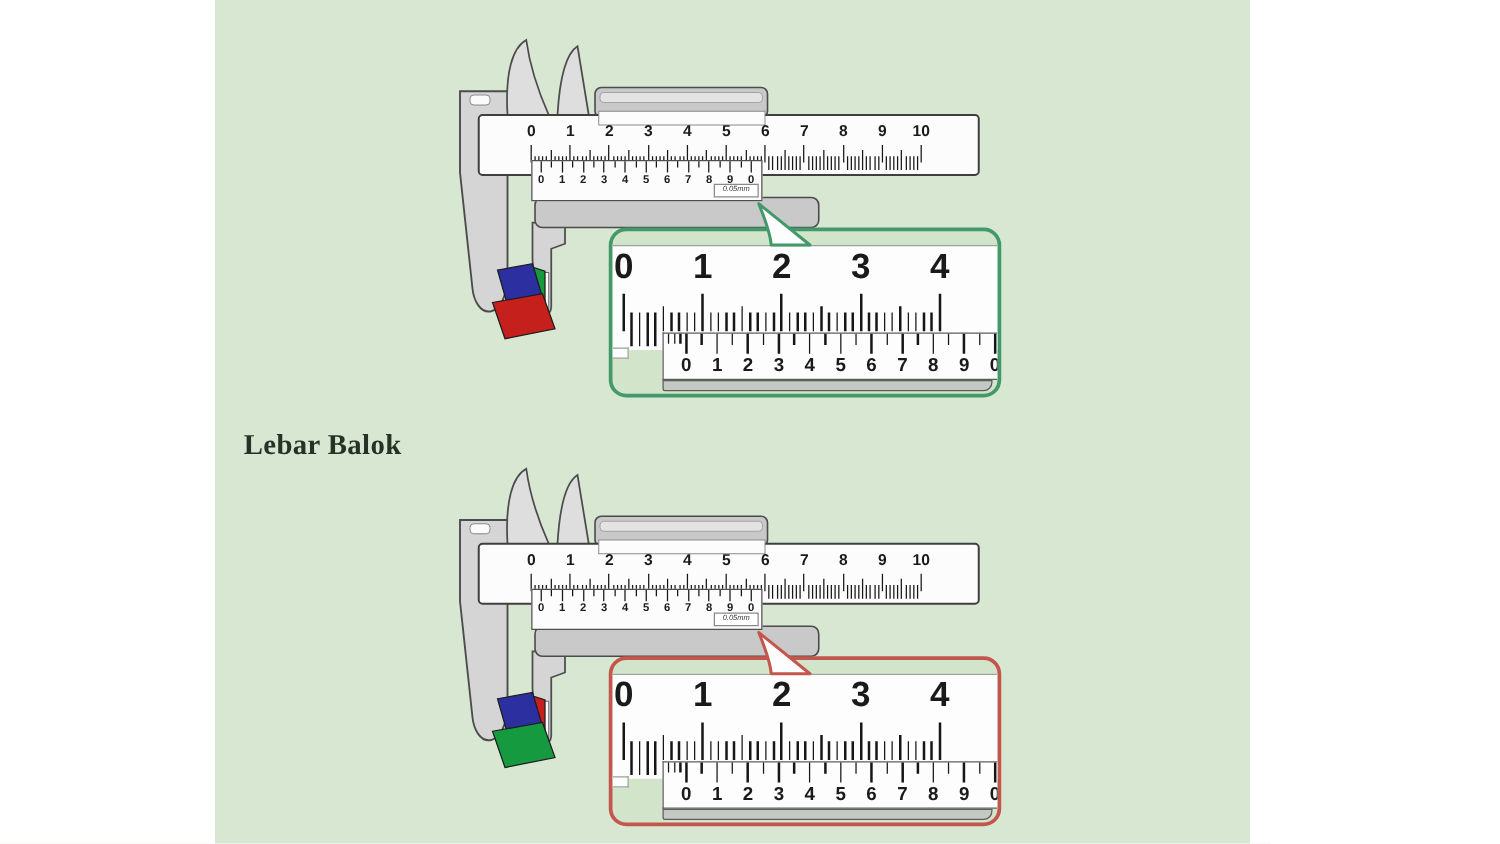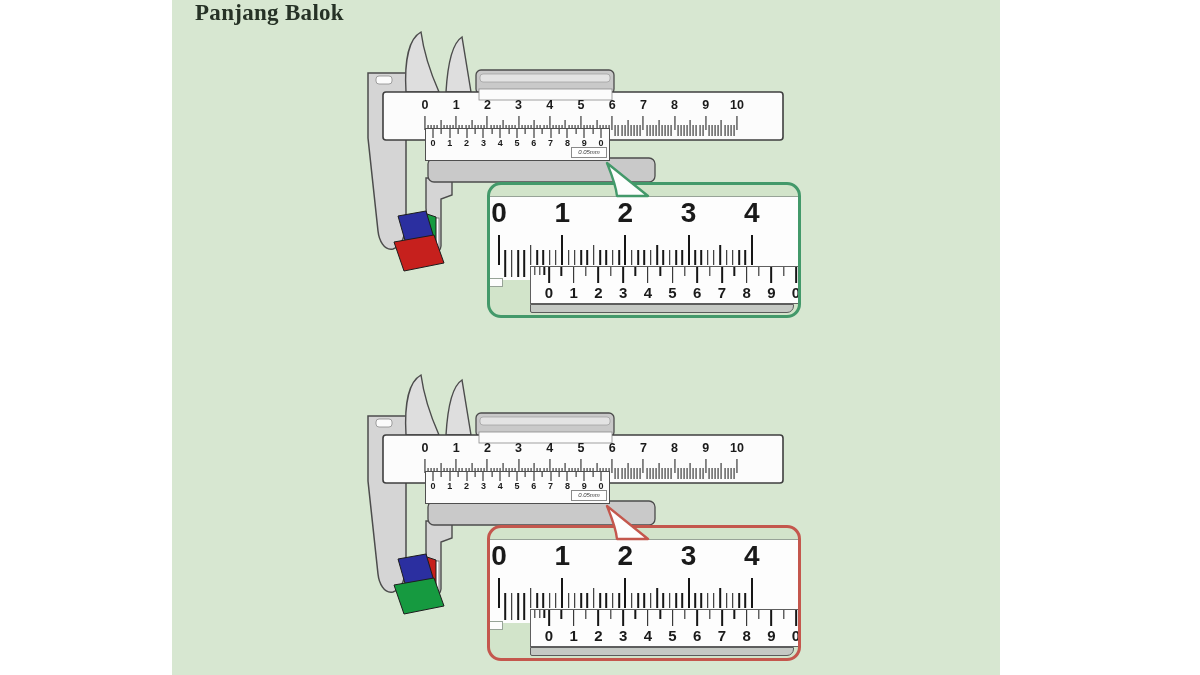--- a/index.html
+++ b/index.html
@@ -36,21 +36,20 @@
   .ctab{position:absolute;left:0;top:93px;width:13px;height:9px;background:#fdfdfd;
         border:1px solid #97a397;border-left:none;box-sizing:border-box;}
 </style>
 </head>
 <body>
 
 <div class="page">
   <div class="panel">
 
     <section class="measure" style="top:0">
-      <h2 class="title">Panjang Balok</h2>
 
       <div class="caliper">
         <svg width="440" height="260" viewBox="0 0 440 260">
           <path d="M8,45 H52 V66 H46 V190 C46,210 40,219 33,221 C24,223 19,212 18,203 L8,110 Z" fill="#d5d5d5" stroke="#4c4c4c" stroke-width="1.5"></path>
           <rect x="16" y="48" width="16" height="8" rx="3" fill="#fbfbfb" stroke="#8a8a8a" stroke-width="0.8"></rect>
           <path d="M46,64 C44,30 50,10 61,4 C64,26 71,46 79,64 Z" fill="#dedede" stroke="#4c4c4c" stroke-width="1.4"></path>
           <path d="M86,64 C88,30 94,14 102,9 C105,28 108,46 111,64 Z" fill="#dedede" stroke="#4c4c4c" stroke-width="1.4"></path>
           <rect x="116" y="42" width="138" height="24" rx="5" fill="#c9c9c9" stroke="#4c4c4c" stroke-width="1.3"></rect>
           <rect x="120" y="46" width="130" height="8" rx="3" fill="#e3e3e3" stroke="#9b9b9b" stroke-width="0.7"></rect>
           <rect x="23" y="64" width="400" height="48" rx="3" fill="#fcfcfc" stroke="#3f3f3f" stroke-width="1.6"></rect>
@@ -308,20 +307,21 @@
               <div class="tick" style="left: 8.6px; top: 0px; height: 8px; width: 1.36px;"></div>
               <div class="tick" style="left: 13.2px; top: 0px; height: 8px; width: 1.36px;"></div>
             </div>
         </div>
         <div class="cgray"></div>
         <div class="ctab"></div>
       </div>
     </section>
 
     <section class="measure" style="top:343px">
+      <h2 class="title">Lebar Balok</h2>
 
       <div class="caliper">
         <svg width="440" height="260" viewBox="0 0 440 260">
           <path d="M8,45 H52 V66 H46 V190 C46,210 40,219 33,221 C24,223 19,212 18,203 L8,110 Z" fill="#d5d5d5" stroke="#4c4c4c" stroke-width="1.5"></path>
           <rect x="16" y="48" width="16" height="8" rx="3" fill="#fbfbfb" stroke="#8a8a8a" stroke-width="0.8"></rect>
           <path d="M46,64 C44,30 50,10 61,4 C64,26 71,46 79,64 Z" fill="#dedede" stroke="#4c4c4c" stroke-width="1.4"></path>
           <path d="M86,64 C88,30 94,14 102,9 C105,28 108,46 111,64 Z" fill="#dedede" stroke="#4c4c4c" stroke-width="1.4"></path>
           <rect x="116" y="42" width="138" height="24" rx="5" fill="#c9c9c9" stroke="#4c4c4c" stroke-width="1.3"></rect>
           <rect x="120" y="46" width="130" height="8" rx="3" fill="#e3e3e3" stroke="#9b9b9b" stroke-width="0.7"></rect>
           <rect x="23" y="64" width="400" height="48" rx="3" fill="#fcfcfc" stroke="#3f3f3f" stroke-width="1.6"></rect>

